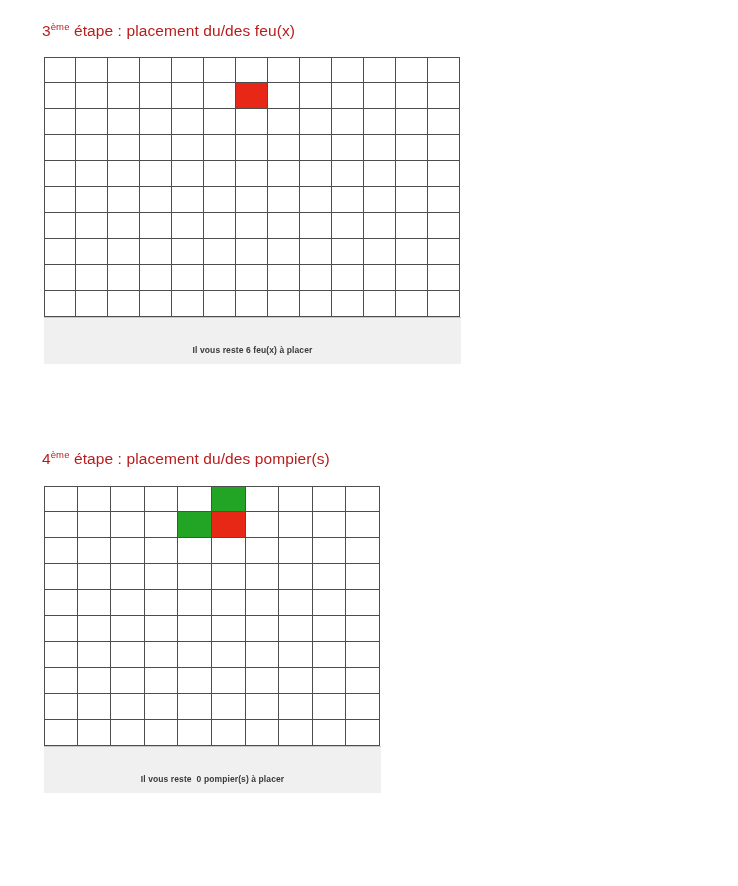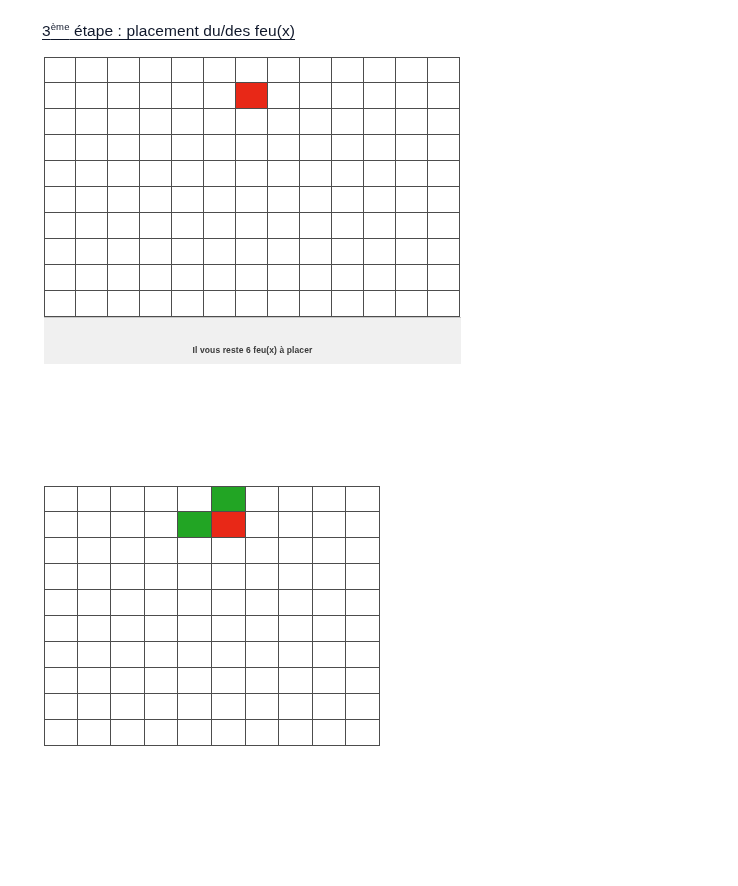--- a/index.html
+++ b/index.html
@@ -20,24 +20,23 @@
     position: relative;
     width: 738px;
     height: 886px;
   }
 
   
   .heading {
     position: absolute;
     font-size: 15.5px;
     font-weight: 400;
-    color: #0f172a;
+    color: #b91c1c;
     letter-spacing: 0.1px;
     white-space: nowrap;
-    text-decoration: underline;
     text-underline-offset: 3px;
     text-decoration-thickness: 1px;
   }
   .heading .sup {
     font-size: 9.5px;
     vertical-align: super;
     line-height: 0;
   }
 
   
@@ -258,20 +257,23 @@
           <div class="grid-cell" style="width: 32px; height: 26px;"></div>
           <div class="grid-cell" style="width: 32px; height: 26px;"></div>
         </div>
       </div>
     <div class="statusbar" id="statusbar-1" style="width: 417px; height: 47px;">
       <span class="statusbar-text">Il vous reste 6 feu(x) à placer</span>
     </div>
   </div>
 
 
+  <div class="heading" style="left:42px; top:450px;">
+    <span>4</span><span class="sup">ème</span><span> étape : placement du/des pompier(s)</span>
+  </div>
 
   <div class="grid-widget" style="left:44px; top:486px;">
     <div class="grid" id="grid-2">
         <div class="grid-row">
           <div class="grid-cell" style="width: 33.6px; height: 26px;"></div>
           <div class="grid-cell" style="width: 33.6px; height: 26px;"></div>
           <div class="grid-cell" style="width: 33.6px; height: 26px;"></div>
           <div class="grid-cell" style="width: 33.6px; height: 26px;"></div>
           <div class="grid-cell" style="width: 33.6px; height: 26px;"></div>
           <div class="grid-cell firefighter" style="width: 33.6px; height: 26px;"></div>
@@ -382,16 +384,19 @@
           <div class="grid-cell" style="width: 33.6px; height: 26px;"></div>
           <div class="grid-cell" style="width: 33.6px; height: 26px;"></div>
           <div class="grid-cell" style="width: 33.6px; height: 26px;"></div>
           <div class="grid-cell" style="width: 33.6px; height: 26px;"></div>
           <div class="grid-cell" style="width: 33.6px; height: 26px;"></div>
           <div class="grid-cell" style="width: 33.6px; height: 26px;"></div>
           <div class="grid-cell" style="width: 33.6px; height: 26px;"></div>
           <div class="grid-cell" style="width: 33.6px; height: 26px;"></div>
         </div>
       </div>
+    <div class="statusbar" id="statusbar-2" style="width: 337px; height: 47px;">
+      <span class="statusbar-text">Il vous reste  0 pompier(s) à placer</span>
+    </div>
   </div>
 
 
 </div>
 
 </body></html>

